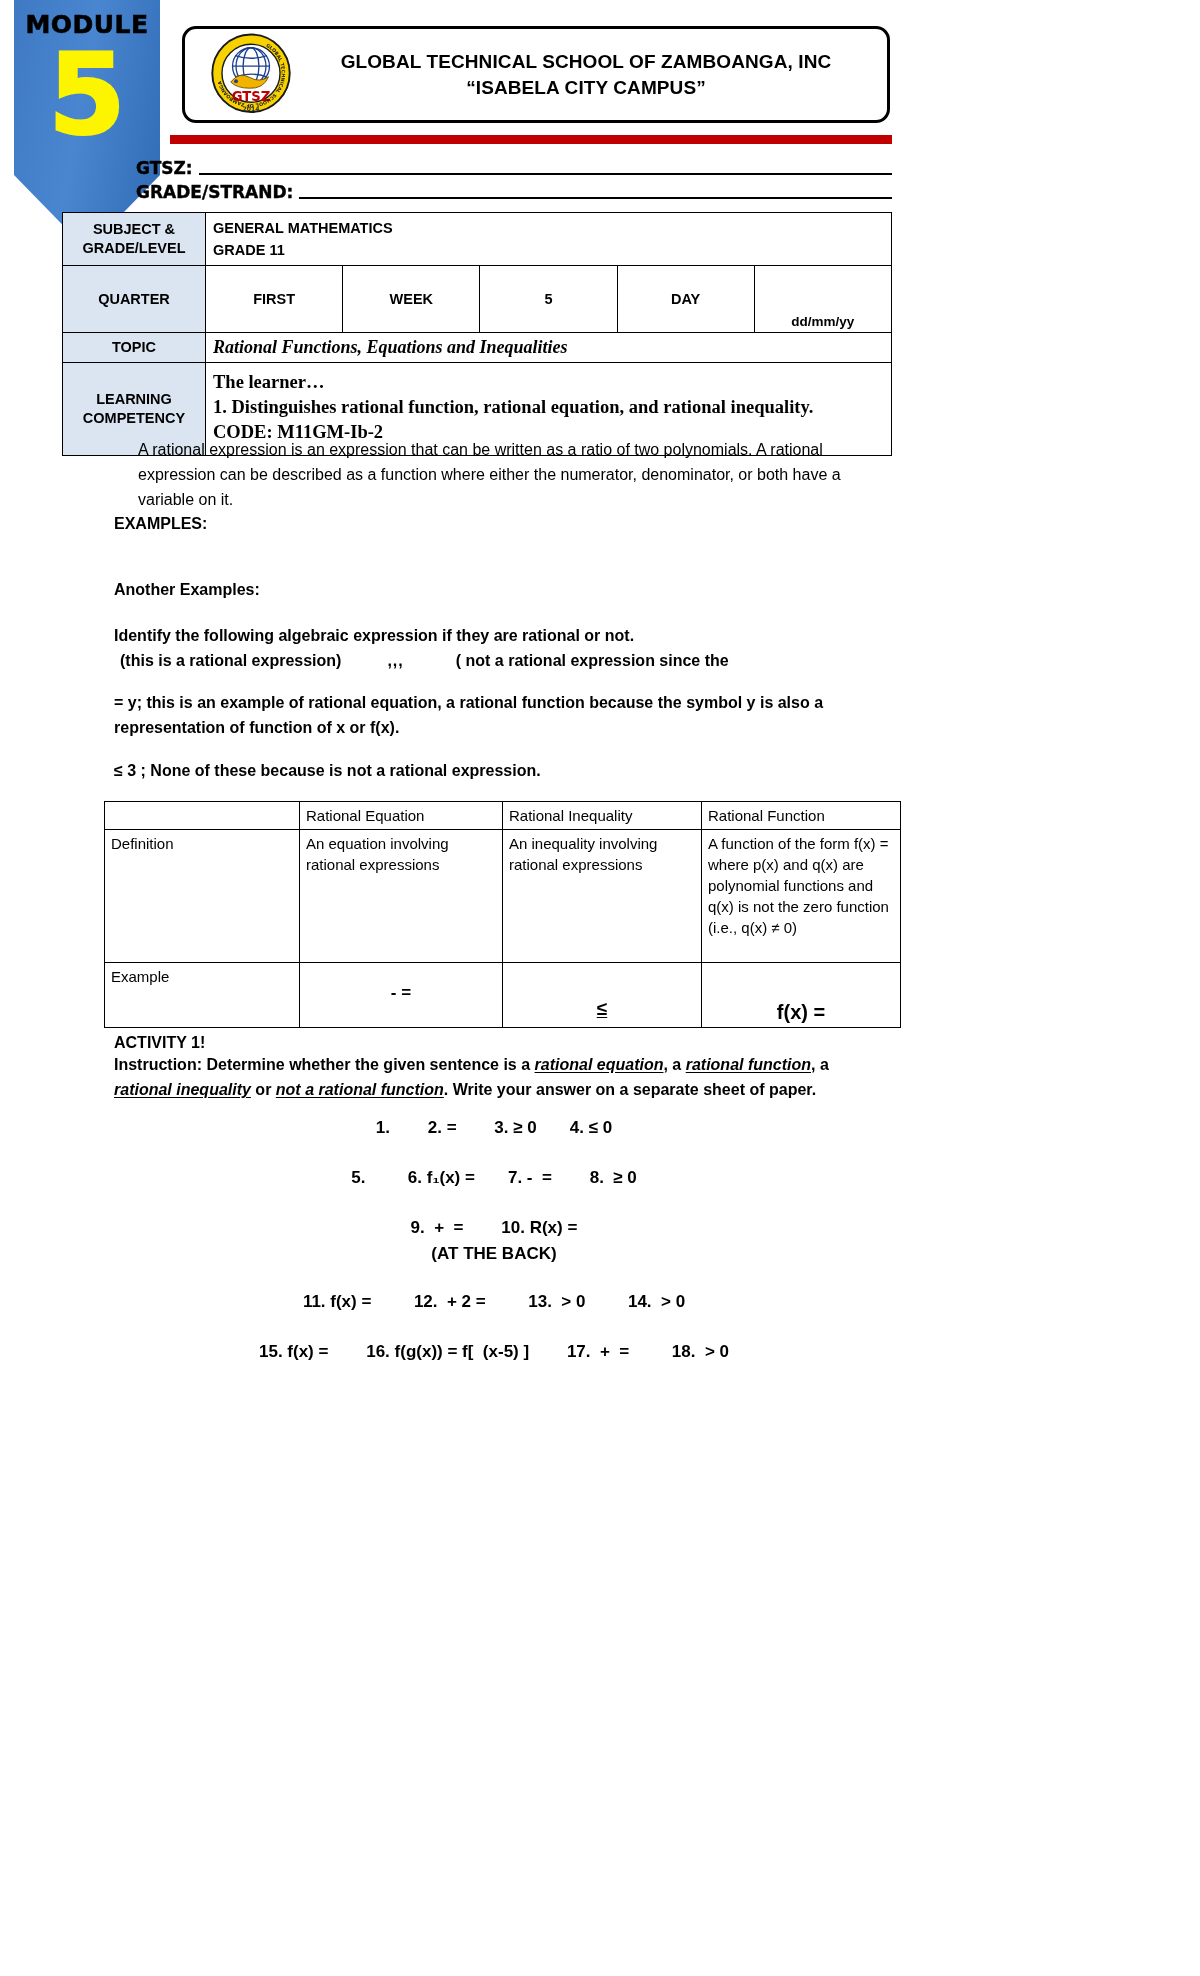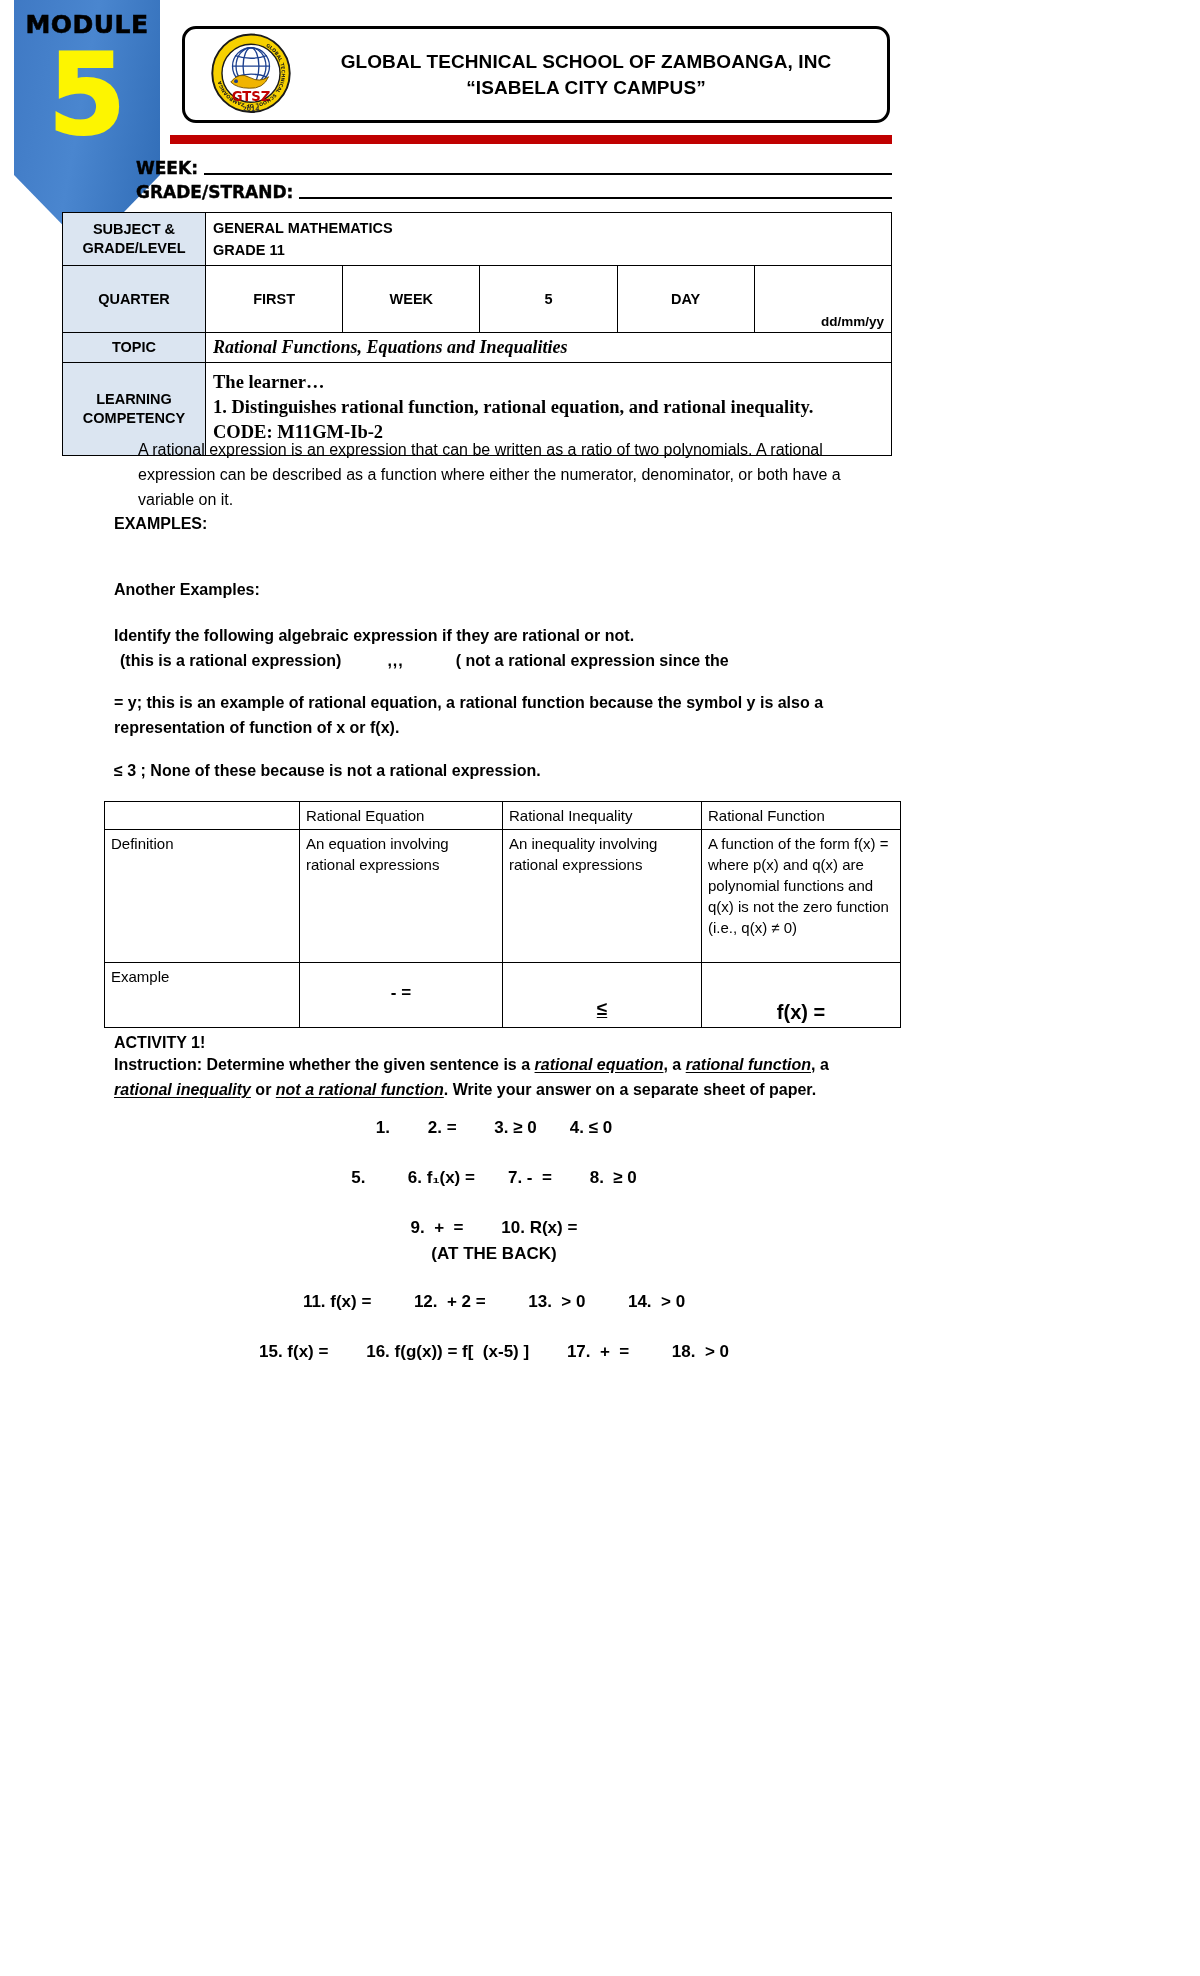--- a/index.html
+++ b/index.html
@@ -168,21 +168,21 @@
   }
   #info-table td.lc {
     font-family: "Liberation Serif", serif;
     font-weight: bold;
     font-size: 18.5px;
     line-height: 25px;
     padding-top: 7px;
     padding-bottom: 10px;
   }
   #info-table td.date-cell {
-    text-align: right;
+    text-align: center;
     font-weight: bold;
     font-size: 13.5px;
     vertical-align: bottom;
     padding-bottom: 3px;
   }
 
   
   .prose {
     position: absolute;
     font-family: "Liberation Sans", sans-serif;
@@ -348,21 +348,21 @@
   </div>
   <div id="school-title-wrap">
     <div class="school-line">GLOBAL TECHNICAL SCHOOL OF ZAMBOANGA, INC</div>
     <div class="school-line">“ISABELA CITY CAMPUS”</div>
   </div>
 </div>
 
 <div id="red-rule"></div>
 
 <div class="fill-line-row" id="name-row">
-  <span class="fl-label">WEEK:</span>
+  <span class="fl-label">GTSZ:</span>
   <span class="fl-rule"></span>
 </div>
 <div class="fill-line-row" id="grade-row">
   <span class="fl-label">GRADE/STRAND:</span>
   <span class="fl-rule"></span>
 </div>
 
 <table id="info-table">
   <tbody>
       <tr>

